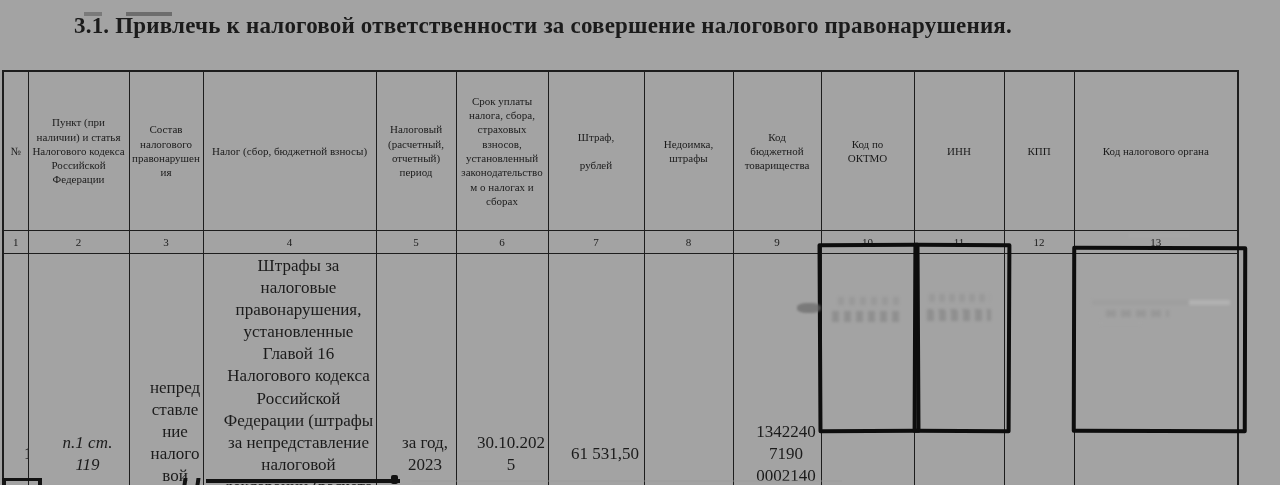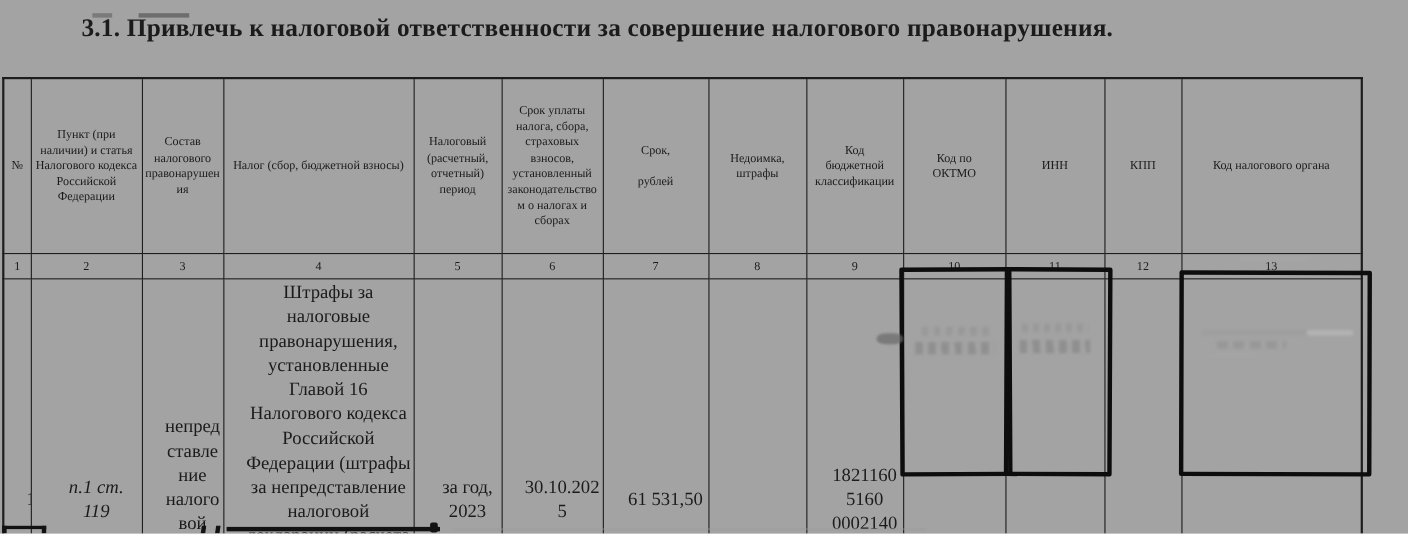--- a/index.html
+++ b/index.html
@@ -119,28 +119,28 @@
       <col style="width:164px">
     </colgroup>
     <tbody>
         <tr class="hdr">
       <th>№</th>
       <th>Пункт (при наличии) и статья Налогового кодекса Российской Федерации</th>
       <th>Состав налогового правонарушения</th>
       <th>Налог (сбор, бюджетной взносы)</th>
       <th>Налоговый (расчетный, отчетный) период</th>
       <th>Срок уплаты налога, сбора, страховых взносов, установленный законодательством о налогах и сборах</th>
-      <th class="pre">Срок,
+      <th class="pre">Штраф,
 
 рублей</th>
       <th class="pre">Недоимка,
 штрафы</th>
       <th class="pre">Код
 бюджетной
-классификации</th>
+товарищества</th>
       <th class="pre">Код по
 ОКТМО</th>
       <th>ИНН</th>
       <th>КПП</th>
       <th>Код налогового органа</th>
     </tr>
     <tr class="num">
       <td>1</td>
       <td>2</td>
       <td>3</td>
@@ -158,21 +158,21 @@
     <tr class="data">
       <td>1</td>
       <td class="c-article">п.1 ст. 119</td>
       <td>непредставление налоговой страховым</td>
       <td>Штрафы за налоговые правонарушения, установленные Главой 16 Налогового кодекса Российской Федерации (штрафы за непредставление налоговой декларации (расчета финансового результата инвестиционного товарищества, расчета по страховым взносам))</td>
       <td class="c-period">за год, 2023</td>
       <td class="c-date">30.10.2025</td>
       <td class="c-fine">61 531,50</td>
       <td></td>
       <td class="c-kbk">
-        <span>18211605160</span><br>
+        <span>13422407190</span><br>
         <span>0002140</span>
       </td>
       <td></td>
       <td></td>
       <td></td>
       <td></td>
     </tr>
     <tr class="total">
       <td colspan="6" class="total-label">Итого:</td>
       <td class="c-fine">61 531,50</td>

